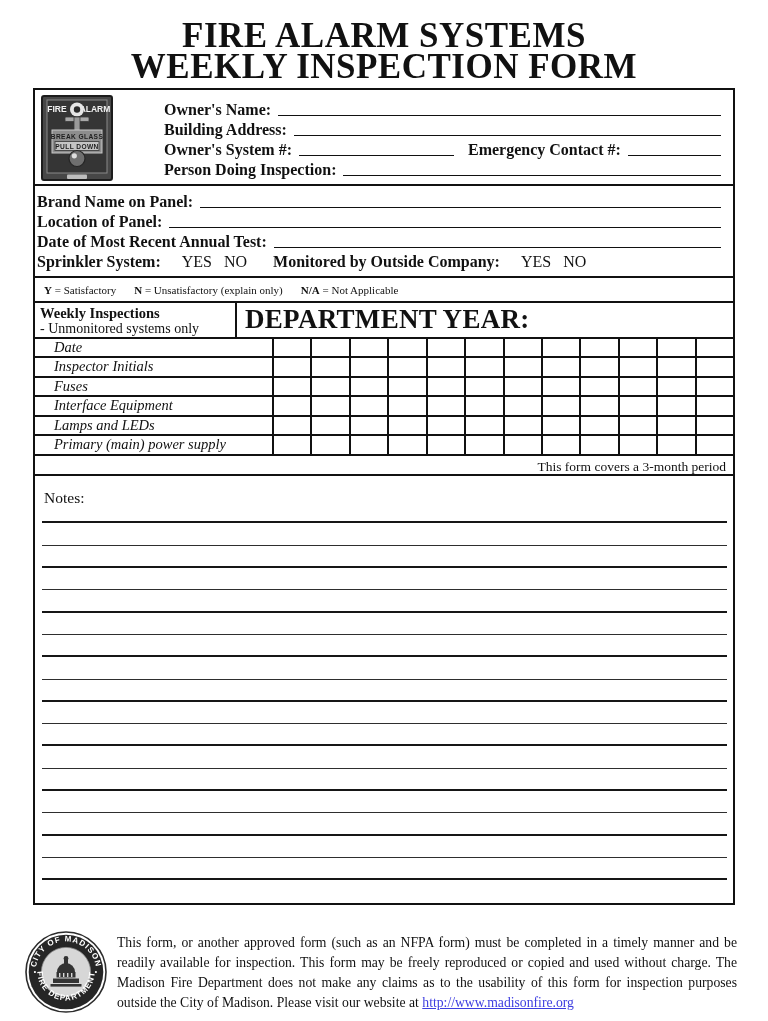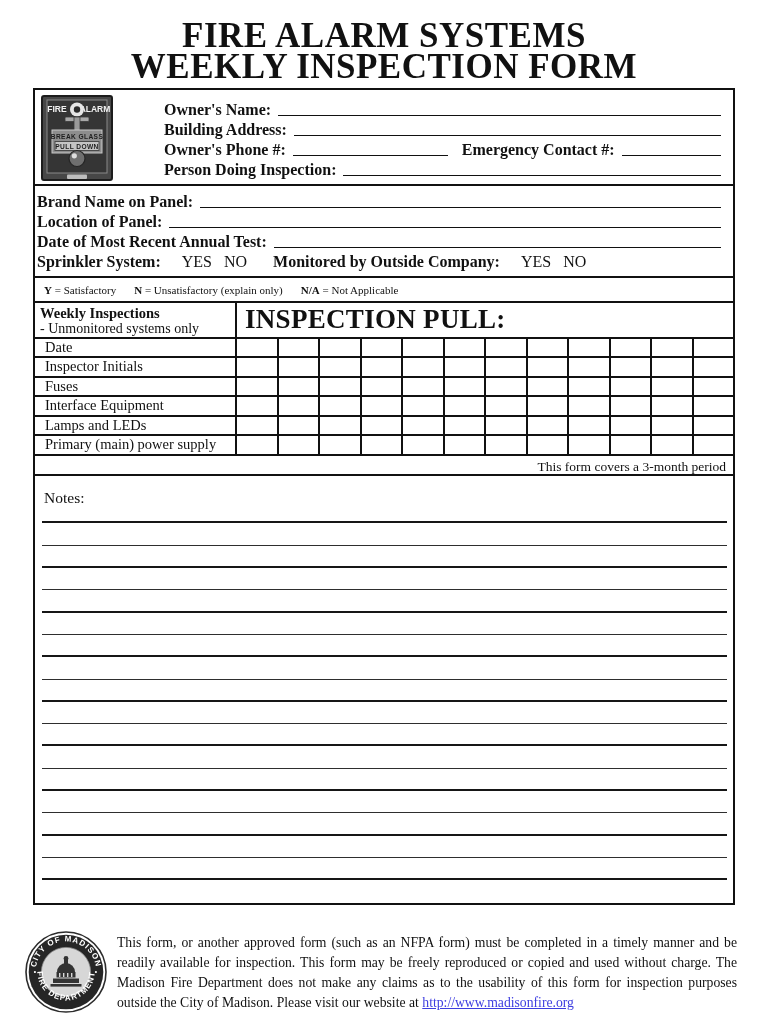--- a/index.html
+++ b/index.html
@@ -44,21 +44,21 @@
   .header-left { width:202px; flex-shrink:0; border-right:2.5px solid #111; padding:2px 5px 0 5px; }
   .header-left .hl-title { font-size:14.5px; font-weight:bold; line-height:16px; }
   .header-left .hl-sub { font-size:14px; line-height:16px; }
   .header-year { flex:1; display:flex; align-items:center; padding-left:8px;
     font-size:27px; font-weight:bold; letter-spacing:.3px; }
 
   
   .grid-box { border:2.5px solid #111; border-top:none; }
   .t-row { display:flex; height:19.6px; border-bottom:2px solid #111; }
   .t-row:last-child { border-bottom:none; height:18px; }
-  .t-label { width:200px; flex-shrink:0; font-size:14.5px; line-height:17px; padding-left:10px; }
+  .t-label { width:237px; flex-shrink:0; font-size:14.5px; line-height:17px; padding-left:19px;font-style:italic; }
   .t-cell { flex:1; border-left:2px solid #111; }
 
   
   .month-row { height:23px; font-size:13.5px; text-align:right; padding:2px 7px 0 0; line-height:17px; }
 
   
   .notes-box { height:431px; padding:12px 6px 0 7px; }
   .notes-label { font-size:15.5px; line-height:19px; padding-left:2px; }
   .notes-lines { margin-top:0; }
   .note-line { height:22.3px; border-bottom:2.2px solid #161616; }
@@ -106,21 +106,21 @@
       <div class="owner-fields">
         <div class="field-line">
           <span class="lbl">Owner's Name:</span>
           <span class="uline"></span>
         </div>
         <div class="field-line">
           <span class="lbl">Building Address:</span>
           <span class="uline"></span>
         </div>
         <div class="field-line">
-          <span class="lbl">Owner's Phone #:</span>
+          <span class="lbl">Owner's System #:</span>
           <span class="uline fixed"></span>
           <span class="lbl" style="margin-left:10px">Emergency Contact #:</span>
           <span class="uline"></span>
         </div>
         <div class="field-line">
           <span class="lbl">Person Doing Inspection:</span>
           <span class="uline"></span>
         </div>
       </div>
     </section>
@@ -153,21 +153,21 @@
       <span class="legend-item"><b>N</b><span> = Unsatisfactory (explain only)</span></span>
       <span class="legend-item"><b>N/A</b><span> = Not Applicable</span></span>
     </section>
 
     <section class="box stack header-row">
       <div class="header-left">
         <div class="hl-title">Weekly Inspections</div>
         <div class="hl-sub">- Unmonitored systems only</div>
       </div>
       <div class="header-year">
-        <span>INSPECTION PULL:</span>
+        <span>DEPARTMENT YEAR:</span>
       </div>
     </section>
 
     <section class="grid-box">
         <div class="t-row">
           <div class="t-label">Date</div>
           <div class="t-cell"></div>
           <div class="t-cell"></div>
           <div class="t-cell"></div>
           <div class="t-cell"></div>

